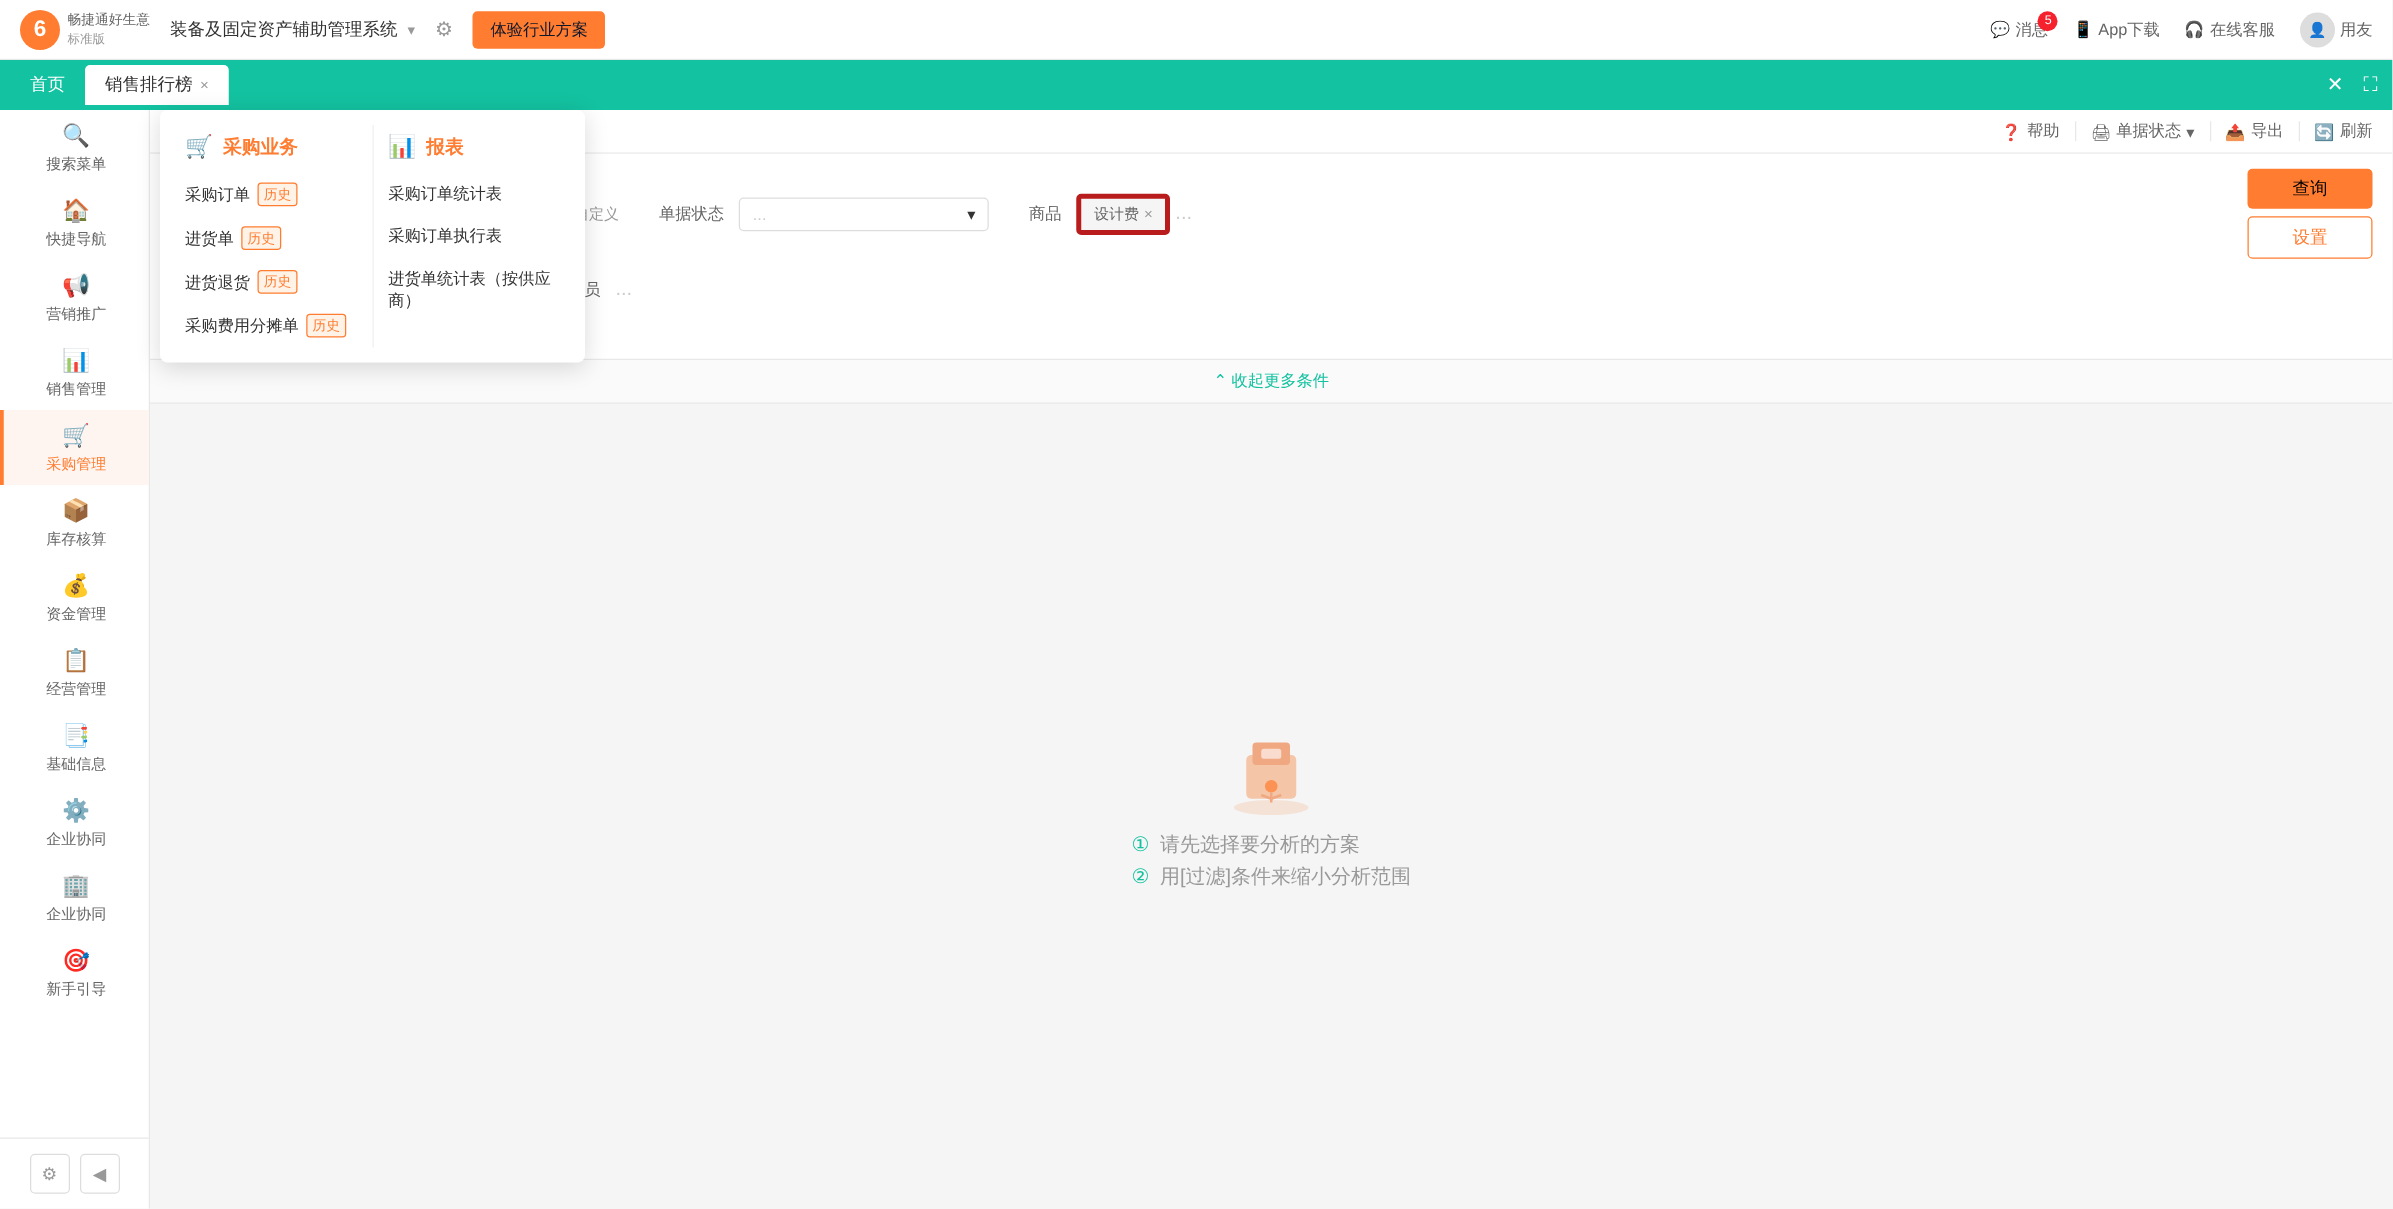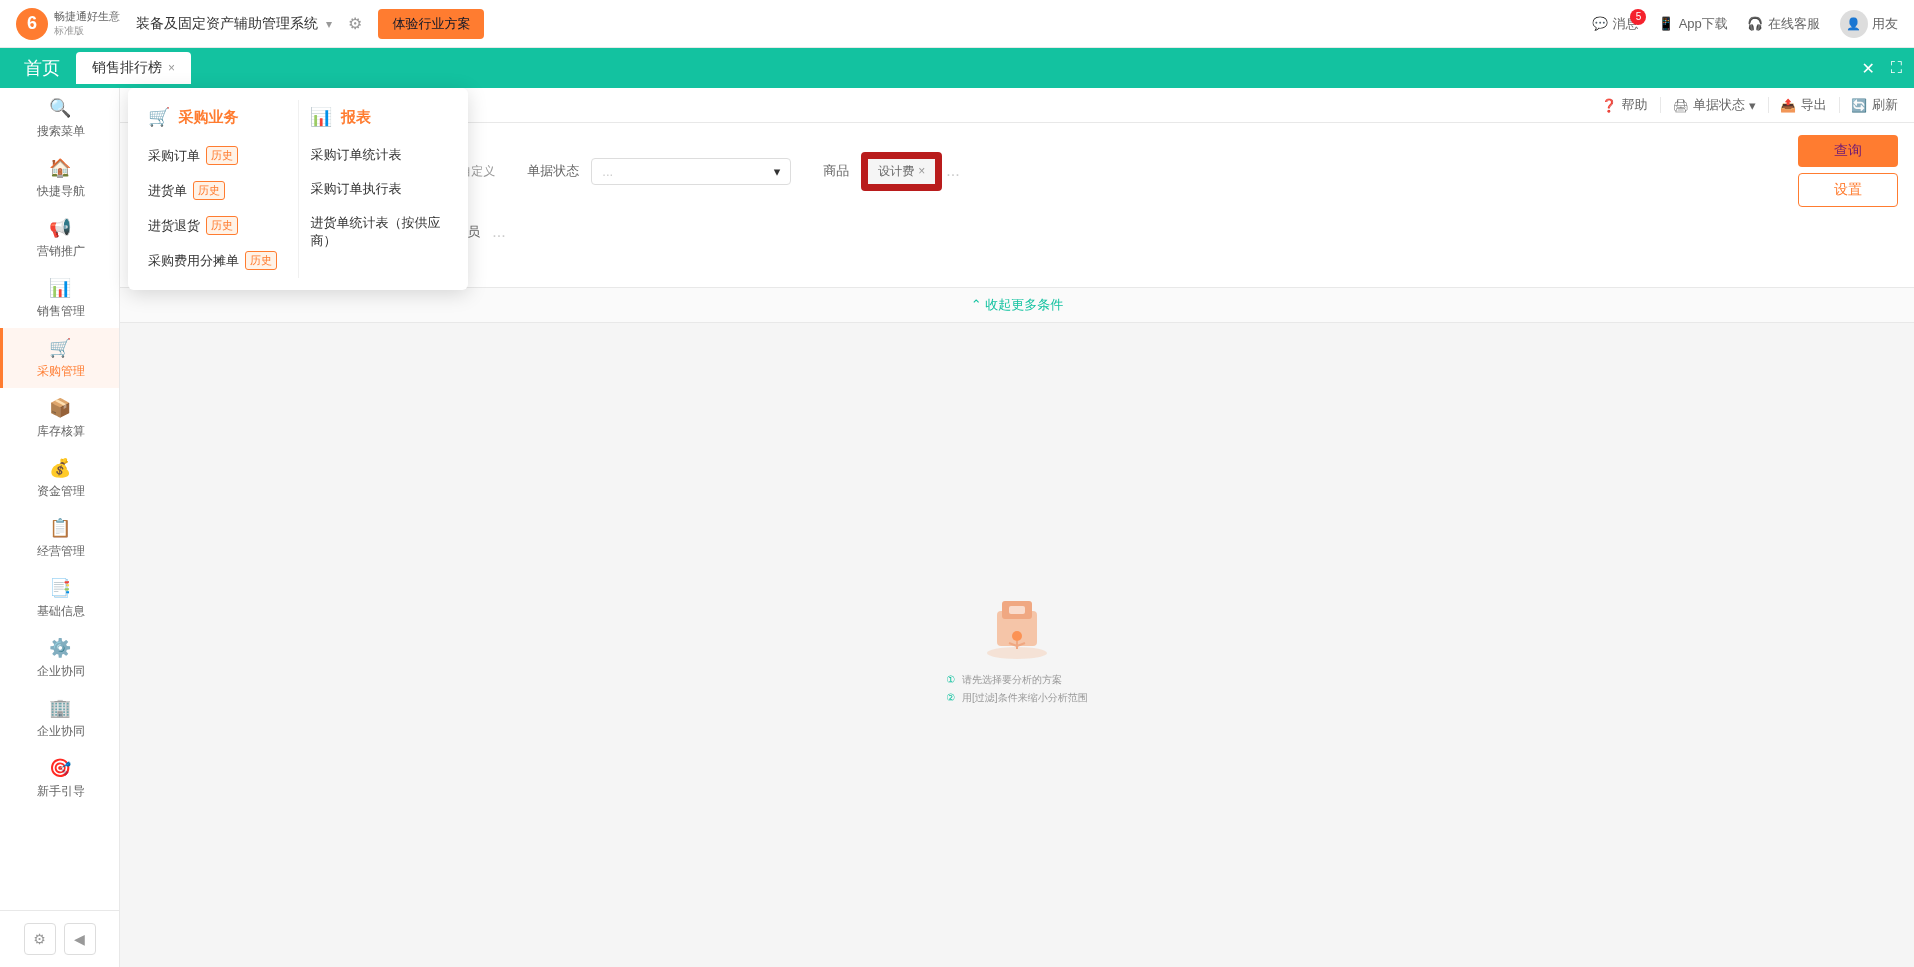--- a/index.html
+++ b/index.html
@@ -78,21 +78,21 @@
       height: 32px; padding: 0 16px;
       display: flex; align-items: center;
       font-size: 14px; cursor: pointer;
       border-radius: 4px 4px 0 0;
       color: #fff;
     }
     .tab.active {
       background: #fff; color: #333;
       border-radius: 4px 4px 0 0;
     }
-    .tab.home { color: #fff; font-size: 18px; }
+    .tab.home { color: #fff; font-size: 14px; }
     .tab-close {
       margin-left: 6px; font-size: 12px; color: #999; cursor: pointer;
     }
     .tab-bar-right {
       margin-left: auto;
       display: flex; align-items: center; gap: 8px;
     }
     .tab-bar-btn {
       color: #fff; font-size: 16px; cursor: pointer; padding: 4px;
     }
@@ -157,33 +157,33 @@
       background: #fff;
       padding: 12px 16px;
       border-bottom: 1px solid #e8e8e8;
     }
     .filter-row {
       display: flex; align-items: center; gap: 12px; margin-bottom: 10px;
     }
     .filter-row:last-child { margin-bottom: 0; }
     .filter-label { font-size: 13px; color: #666; white-space: nowrap; }
     .filter-tag {
-      background: #f5f5f5; border: 7px solid #b91c1c;
+      background: #f5f5f5; border: 4px solid #b91c1c;
       border-radius: 4px; padding: 4px 10px;
       font-size: 12px; color: #666; display: flex; align-items: center; gap: 4px;
     }
     .filter-tag .close { color: #999; cursor: pointer; }
     .filter-select {
       border: 1px solid #ddd; border-radius: 4px;
       padding: 5px 10px; font-size: 13px; color: #333;
       min-width: 160px; cursor: pointer;
       display: flex; align-items: center; justify-content: space-between;
     }
     .filter-btn-query {
-      background: #ff7c30; color: #701a75;
+      background: #ff7c30; color: #000000;
       border: none; border-radius: 4px;
       padding: 7px 36px; font-size: 14px; cursor: pointer;
     }
     .filter-btn-set {
       background: #fff; color: #ff7c30;
       border: 1px solid #ff7c30; border-radius: 4px;
       padding: 7px 20px; font-size: 14px; cursor: pointer;
     }
     .filter-actions {
       display: flex; flex-direction: column; gap: 6px; margin-left: auto;
@@ -210,21 +210,21 @@
     .empty-state {
       flex: 1; display: flex;
       align-items: center; justify-content: center;
       flex-direction: column; gap: 12px;
     }
     .empty-icon {
       width: 100px; height: 80px;
       position: relative;
     }
     .empty-icon svg { width: 100%; height: 100%; }
-    .empty-tips { font-size: 10px; color: #999; }
+    .empty-tips { font-size: 16px; color: #999; }
     .empty-tips p { margin-bottom: 4px; }
     .empty-tips .num { color: #13c2a0; margin-right: 4px; }
     .dropdown-menu {
       position: fixed;
       top: 88px; left: 128px;
       background: #fff;
       border-radius: 6px;
       box-shadow: 0 4px 20px rgba(0,0,0,0.15);
       width: 340px;
       z-index: 300;

